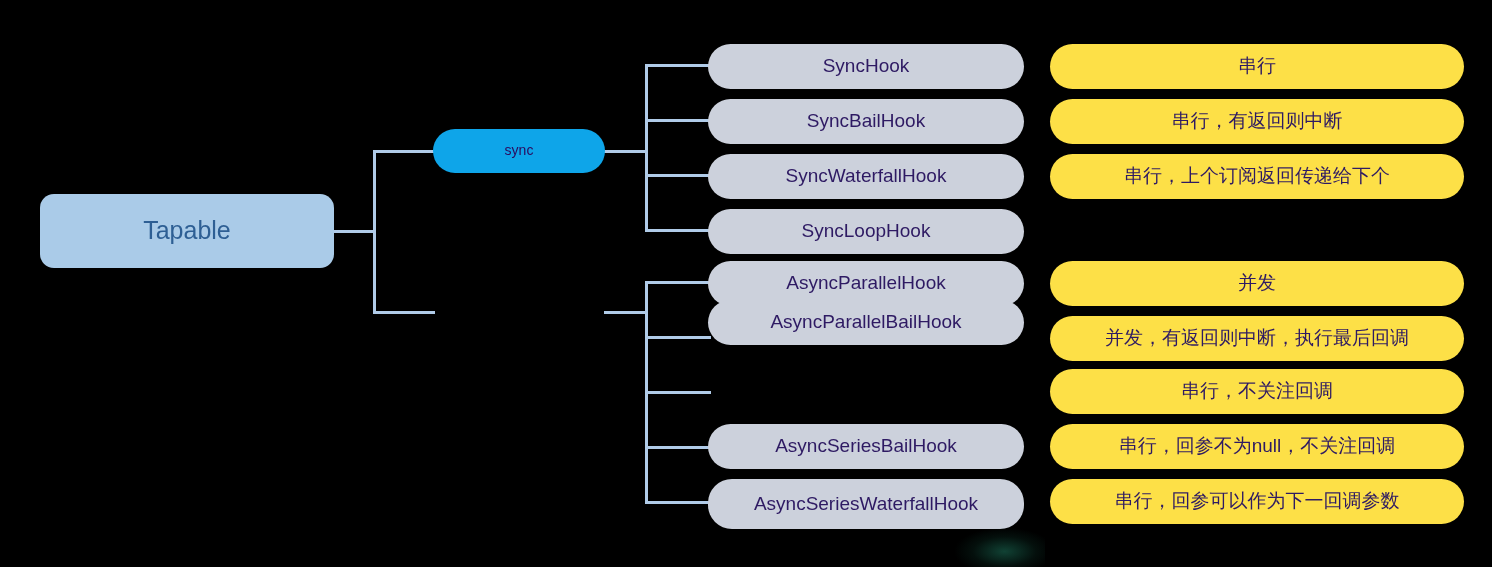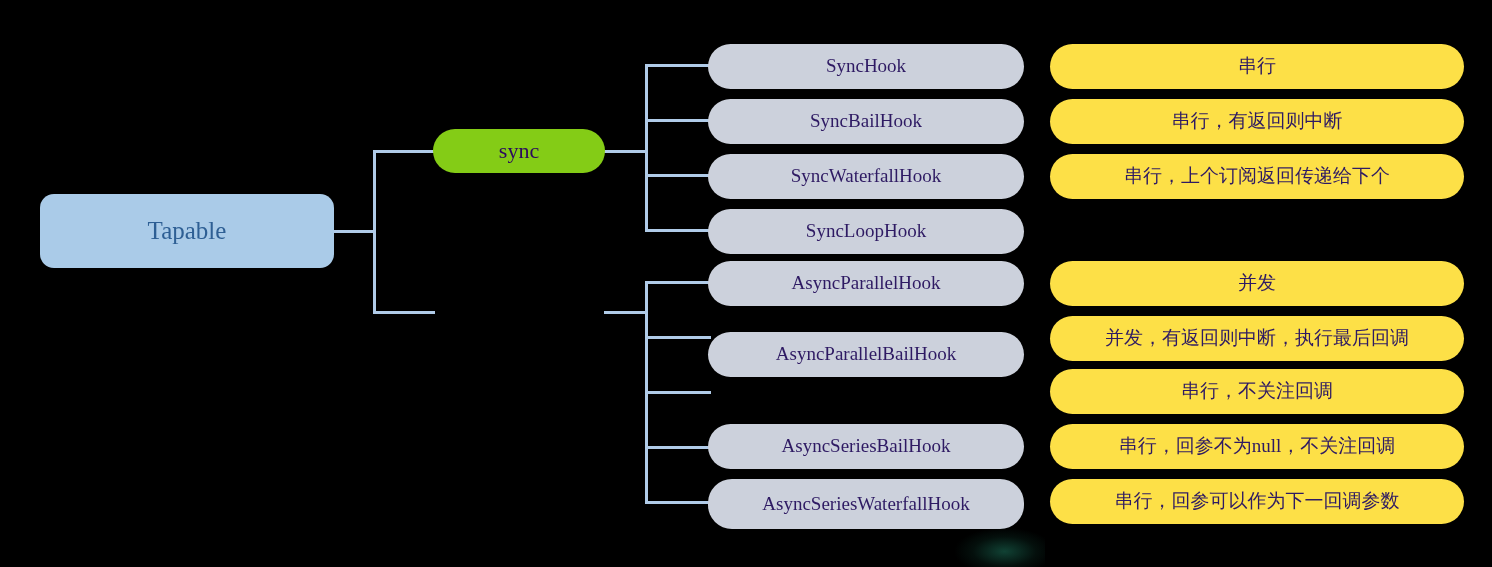--- a/index.html
+++ b/index.html
@@ -29,35 +29,34 @@
 
   
   .node {
     position: absolute;
     display: flex;
     align-items: center;
     justify-content: center;
     box-sizing: border-box;
     white-space: nowrap;
     line-height: 1.1;
-    font-family: Liberation Serif, serif;
   }
 
   .node-root {
     background: #aacbe8;
     color: #2e5f94;
     border-radius: 14px;
     font-size: 25px;
   }
 
   .node-group {
-    background: #84cc16;
+    background: #0ea5e9;
     color: #2c0a5e;
     border-radius: 22px;
-    font-size: 22px;
+    font-size: 14px;
   }
 
   .node-hook {
     background: #ccd1dc;
     color: #2e1a63;
     border-radius: 24px;
     font-size: 19px;
   }
 
   .node-desc {
@@ -107,21 +106,21 @@
   <div class="node node-root" style="left:40px; top:194px; width:294px; height:74px;">Tapable</div>
 
   <div class="node node-group" style="left:433px; top:129px; width:172px; height:44px;">sync</div>
 
 
   <div class="node node-hook" style="left:708px; top:44px;  width:316px; height:45px;">SyncHook</div>
   <div class="node node-hook" style="left:708px; top:99px;  width:316px; height:45px;">SyncBailHook</div>
   <div class="node node-hook" style="left:708px; top:154px; width:316px; height:45px;">SyncWaterfallHook</div>
   <div class="node node-hook" style="left:708px; top:209px; width:316px; height:45px;">SyncLoopHook</div>
   <div class="node node-hook" style="left:708px; top:261px; width:316px; height:45px;">AsyncParallelHook</div>
-  <div class="node node-hook" style="left:708px; top:332px; width:316px; height:45px;">AsyncParallelBailHook</div>
+  <div class="node node-hook" style="left:708px; top:300px; width:316px; height:45px;">AsyncParallelBailHook</div>
   <div class="node node-hook" style="left:708px; top:424px; width:316px; height:45px;">AsyncSeriesBailHook</div>
   <div class="node node-hook" style="left:708px; top:479px; width:316px; height:50px;">AsyncSeriesWaterfallHook</div>
 
   <div class="node node-desc" style="left:1050px; top:44px;  width:414px; height:45px;">串行</div>
   <div class="node node-desc" style="left:1050px; top:99px;  width:414px; height:45px;">串行，有返回则中断</div>
   <div class="node node-desc" style="left:1050px; top:154px; width:414px; height:45px;">串行，上个订阅返回传递给下个</div>
   <div class="node node-desc" style="left:1050px; top:261px; width:414px; height:45px;">并发</div>
   <div class="node node-desc" style="left:1050px; top:316px; width:414px; height:45px;">并发，有返回则中断，执行最后回调</div>
   <div class="node node-desc" style="left:1050px; top:369px; width:414px; height:45px;">串行，不关注回调</div>
   <div class="node node-desc" style="left:1050px; top:424px; width:414px; height:45px;">串行，回参不为null，不关注回调</div>

